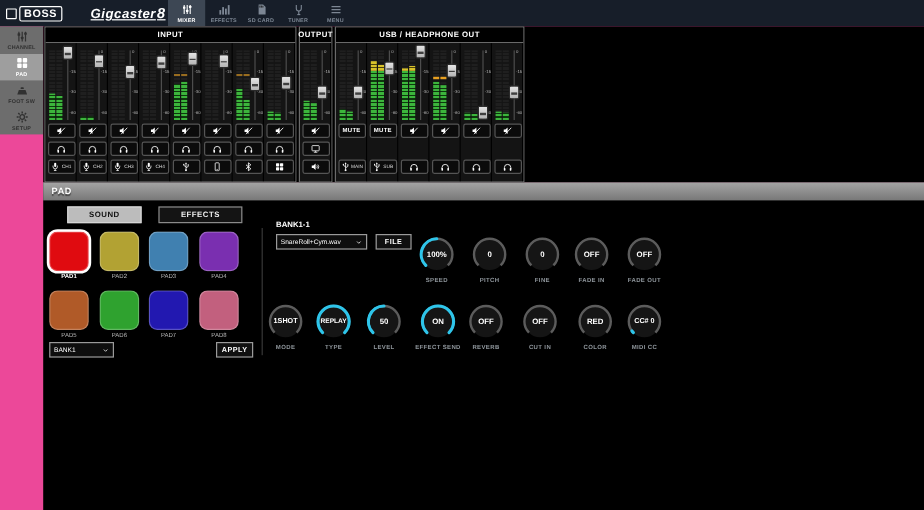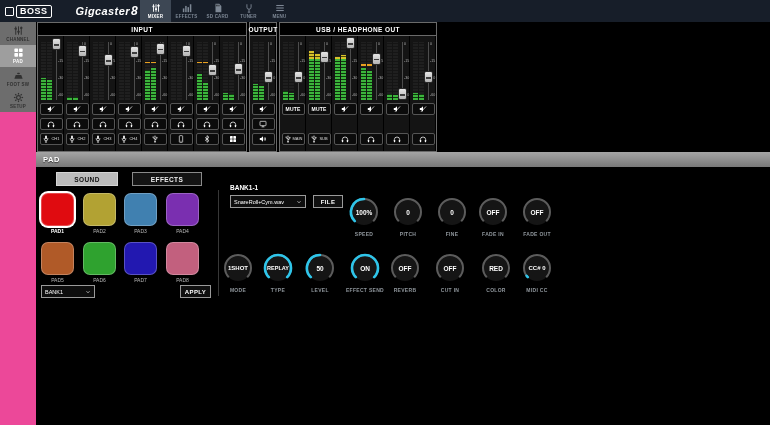--- a/index.html
+++ b/index.html
@@ -8,21 +8,21 @@
   #app { position:absolute; top:0; left:0; width:770px; height:425px; background:#ec4899; }
 
   
   #topbar { position:absolute; top:0; left:0; width:770px; height:22px; background:#171e29;
             display:flex; align-items:center; }
   #logo { display:flex; align-items:center; margin-left:5px; gap:2px; }
   .boss-glyph { width:9px; height:9px; border:1.5px solid #fff; border-radius:1px; }
   .boss-text { border:1.5px solid #fff; border-radius:2px; color:#fff; font-weight:bold;
                font-size:9px; line-height:9px; padding:1px 3px; letter-spacing:0.5px; }
   #apptitle { margin-left:24px; color:#fff; font-size:11px; font-weight:bold; font-style:italic;
-              letter-spacing:0.4px; }
+              letter-spacing:0.4px;text-decoration:underline; }
   #apptitle .suffix { font-size:12px; margin-left:1px; }
   #topnav { position:absolute; left:140px; top:0; height:22px; display:flex; }
   .nav-item { width:31px; height:22px; display:flex; flex-direction:column; align-items:center;
               justify-content:center; gap:1px; color:#7d8794; cursor:pointer; }
   .nav-item.active { background:#3d4754; color:#fff; }
   .nav-item svg { width:10px; height:10px; }
   .nav-label { font-size:4.5px; font-weight:bold; letter-spacing:0.2px; }
 
   
   #sidebar { position:absolute; top:22px; left:0; width:36px; height:90px; background:#6d6d6d; }

